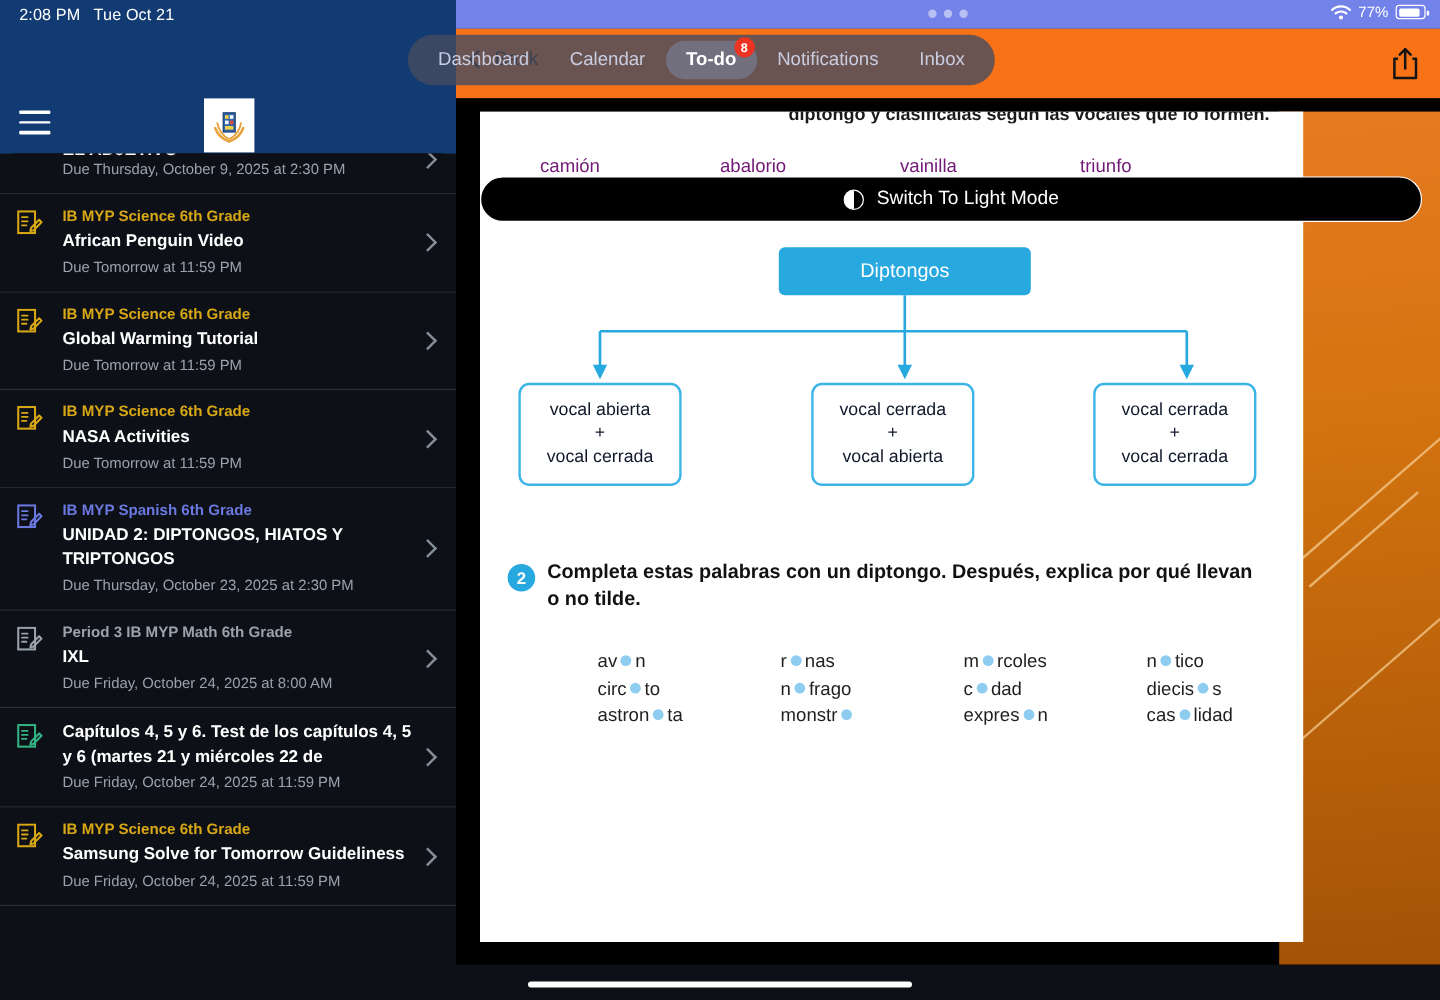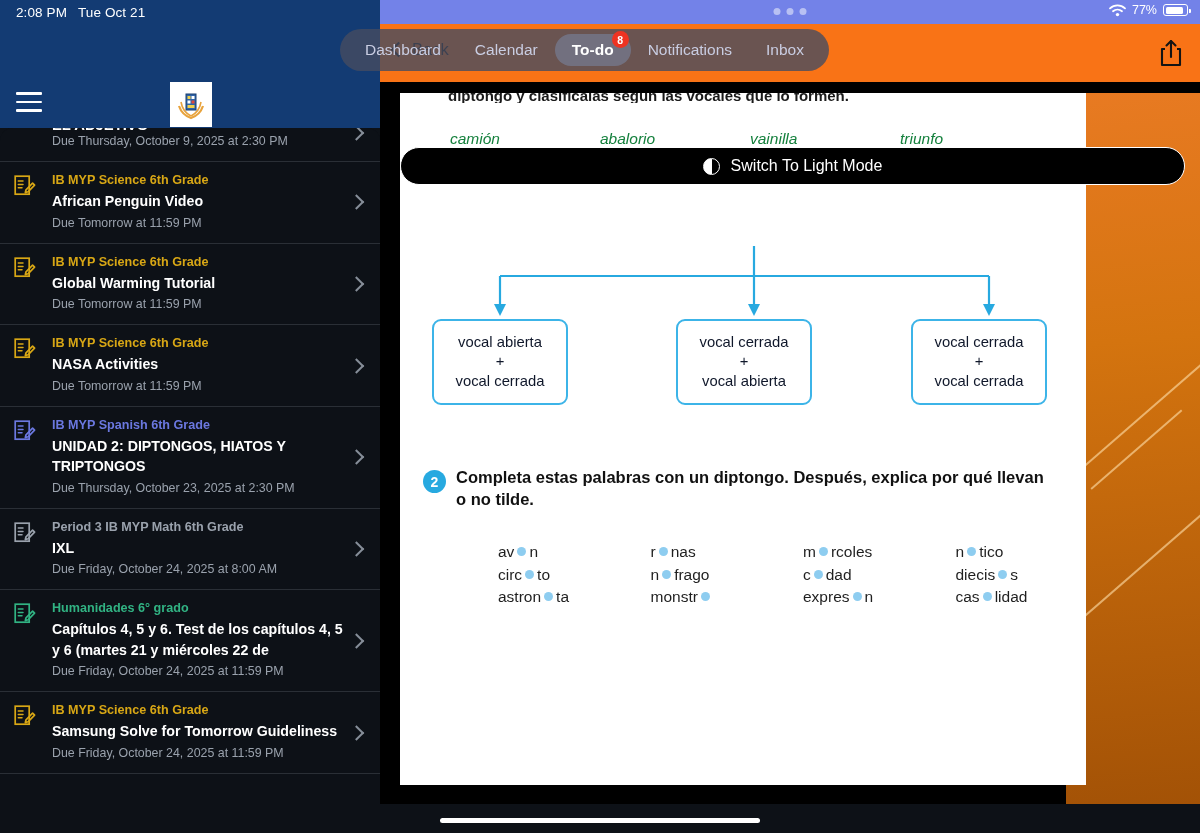--- a/index.html
+++ b/index.html
@@ -186,27 +186,28 @@
 
   
   #slide {
     position: absolute; left: 20px; top: 11px; width: 686px; height: 692px;
     background: #ffffff; overflow: hidden;
   }
   #slide-cut-text {
     position: absolute; left: 48px; top: -6px; width: 610px; height: 16px;
     overflow: hidden; color: #1a1a1a; font-size: 15px; font-weight: bold;
     white-space: nowrap;
+    text-align: right;
   }
   #word-cols {
     position: absolute; left: 50px; top: 36px; width: 600px;
     display: flex;
   }
   .word-col { width: 155px; }
-  .word-col div { font-size: 15.5px; color: #15803d; line-height: 1.28; font-style: italic; }
+  .word-col div { font-size: 15.5px; color: #701a75; line-height: 1.28; }
 
   
   #diagram { position: absolute; left: 30px; top: 113px; width: 640px; height: 200px; }
   #dia-root {
     position: absolute; left: 219px; top: 0; width: 210px; height: 40px;
     background: #27a9e0; border-radius: 5px;
     display: flex; align-items: center; justify-content: center;
     color: #ffffff; font-size: 16.5px;
   }
   .dia-leaf {
@@ -352,21 +353,20 @@
           <div class="todo-title">IXL</div>
           <div class="todo-due">Due Friday, October 24, 2025 at 8:00 AM</div>
           <span class="chev-wrap"></span>
         </div>
         <div class="todo-row">
           <span class="todo-icon"><svg width="22" height="24" viewBox="0 0 22 24" aria-hidden="true">
               <rect x="1.2" y="1.2" width="14" height="18" fill="none" stroke="#31b383" stroke-width="1.7"></rect>
               <path d="M4.3 6 H9 M4.3 9.4 H9 M4.3 12.8 H8" stroke="#31b383" stroke-width="1.5" stroke-linecap="round" fill="none"></path>
               <path d="M12 14.8 L18.6 8.2 L20.6 10.2 L14 16.8 L11.3 17.6 Z" fill="none" stroke="#31b383" stroke-width="1.7" stroke-linejoin="round"></path>
             </svg></span>
-          <div class="todo-course" style="color:#31b383">Humanidades 6° grado</div>
           <div class="todo-title">Capítulos 4, 5 y 6. Test de los capítulos 4, 5 y 6 (martes 21 y miércoles 22 de</div>
           <div class="todo-due">Due Friday, October 24, 2025 at 11:59 PM</div>
           <span class="chev-wrap"></span>
         </div>
         <div class="todo-row">
           <span class="todo-icon"><svg width="22" height="24" viewBox="0 0 22 24" aria-hidden="true">
               <rect x="1.2" y="1.2" width="14" height="18" fill="none" stroke="#d8a715" stroke-width="1.7"></rect>
               <path d="M4.3 6 H9 M4.3 9.4 H9 M4.3 12.8 H8" stroke="#d8a715" stroke-width="1.5" stroke-linecap="round" fill="none"></path>
               <path d="M12 14.8 L18.6 8.2 L20.6 10.2 L14 16.8 L11.3 17.6 Z" fill="none" stroke="#d8a715" stroke-width="1.7" stroke-linejoin="round"></path>
             </svg></span>
@@ -439,20 +439,21 @@
               <div>vainilla</div>
               <div>destruir</div>
             </div>
             <div class="word-col">
               <div>triunfo</div>
               <div>caos</div>
             </div>
           </div>
 
         <div id="diagram">
+          <div id="dia-root">Diptongos</div>
           <svg width="640" height="200" style="position:absolute;left:0;top:0;" aria-hidden="true">
             <path d="M324 40 V70 M70 70 H559 M70 70 V103 M324 70 V103 M559 70 V103" fill="none" stroke="#27a9e0" stroke-width="2.2"></path>
             <path d="M64 98 L70 110 L76 98 Z" fill="#27a9e0"></path>
             <path d="M318 98 L324 110 L330 98 Z" fill="#27a9e0"></path>
             <path d="M553 98 L559 110 L565 98 Z" fill="#27a9e0"></path>
           </svg>
           <div class="dia-leaf" id="leaf0">
               <div>vocal abierta</div>
               <div>+</div>
               <div>vocal cerrada</div>

